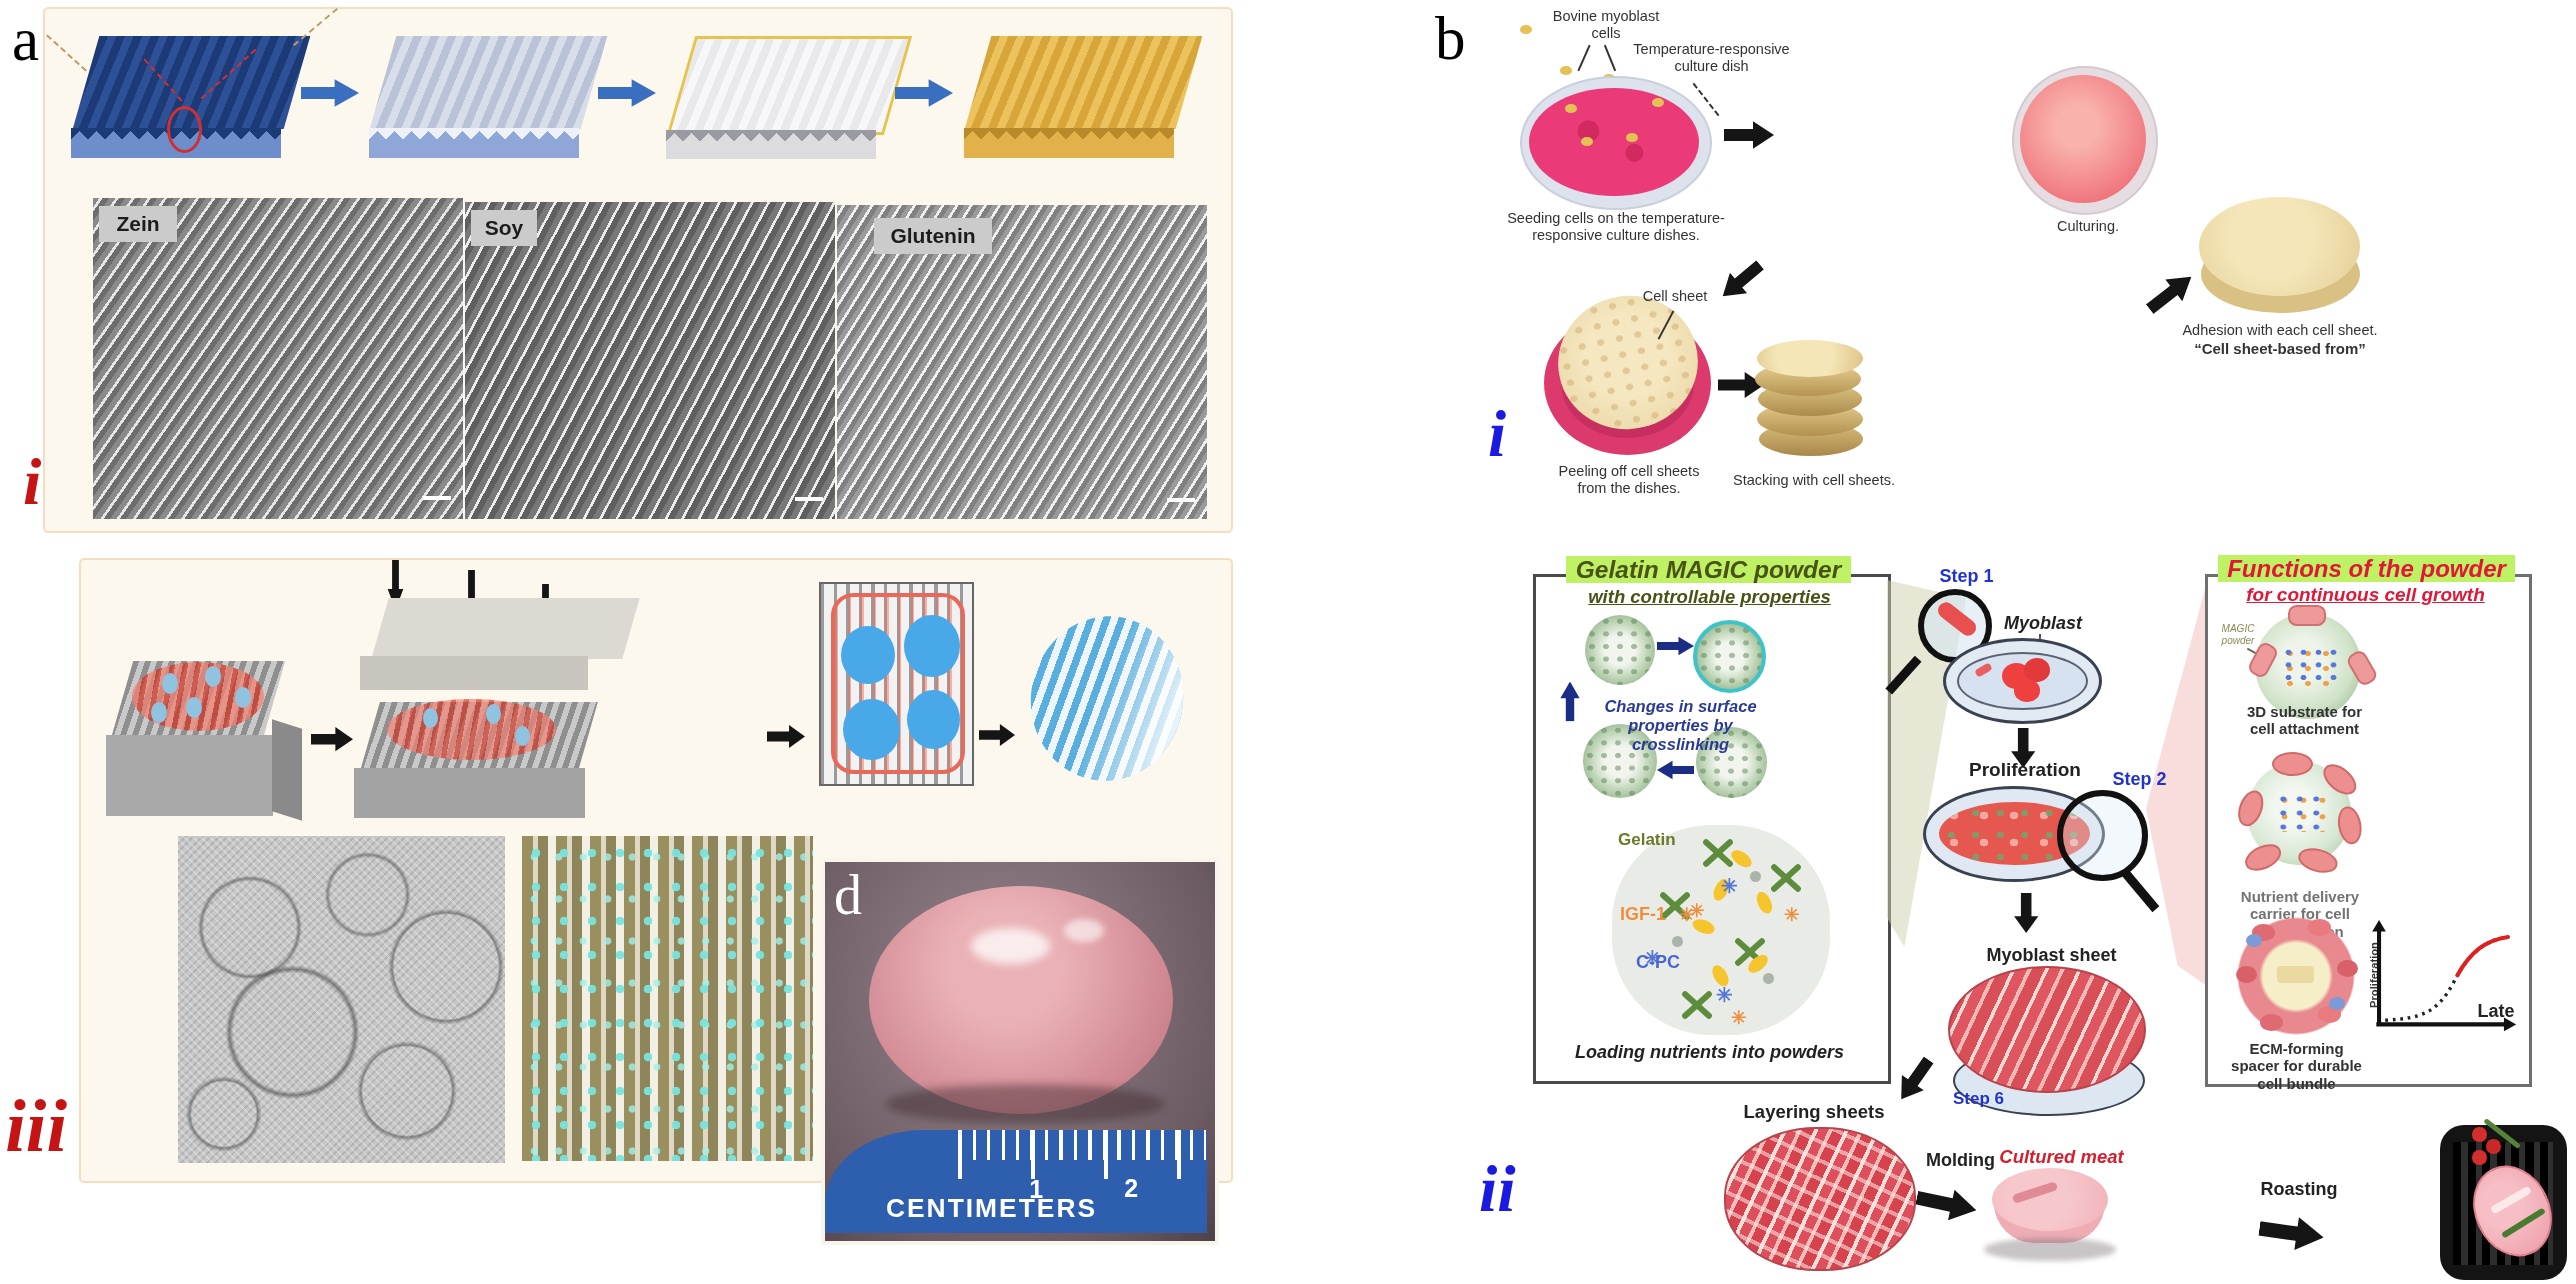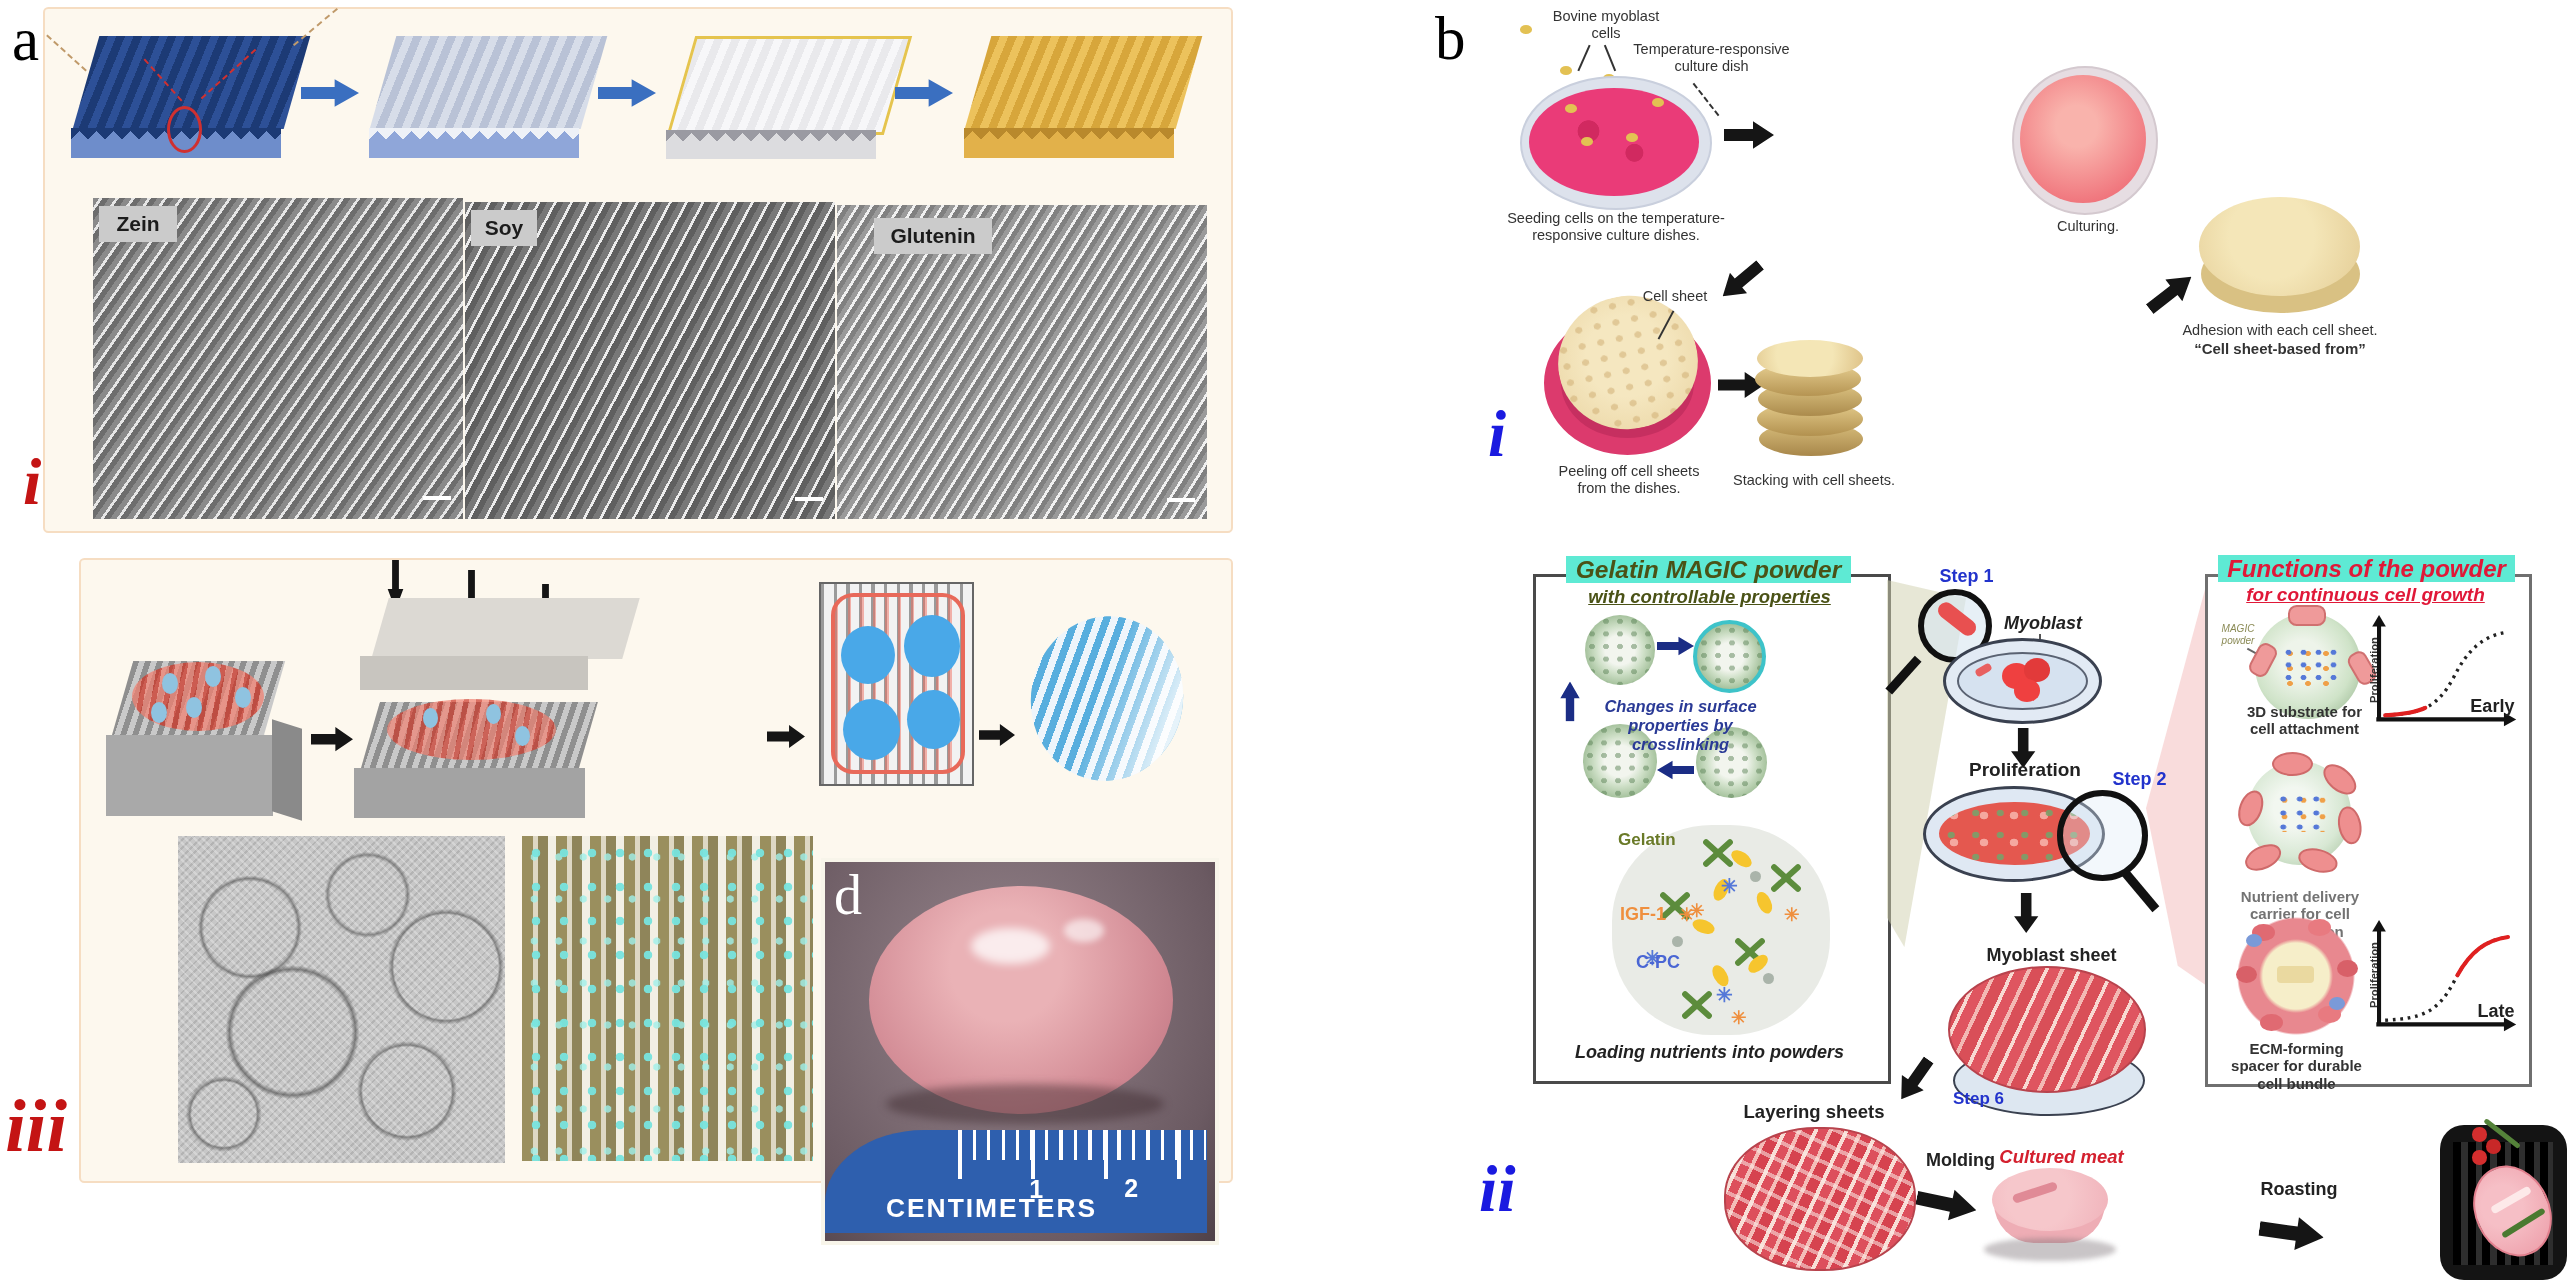--- a/index.html
+++ b/index.html
@@ -77,21 +77,21 @@
   .stage{position:absolute;right:2.6px;bottom:24px;font-size:18px;font-weight:bold;color:#222}
   .marble{background:repeating-linear-gradient(115deg,#df5560 0 10.6px,#f3b9b4 10.6px 14.5px,#d94f58 14.5px 26.4px,#f8d9d2 26.4px 30px)}
   .marble2{background:
     repeating-linear-gradient(25deg,rgba(250,235,230,.55) 0 4px,rgba(0,0,0,0) 4px 17px),
     repeating-linear-gradient(115deg,#dd4f5c 0 9.3px,#f4bdb8 9.3px 13.2px,#d6434f 13.2px 24px,#f8ded6 24px 28px)}
   .speckle{background-image:radial-gradient(rgba(122,160,106,.9) 0 3.3px,rgba(0,0,0,0) 4px),
       radial-gradient(rgba(247,176,168,.9) 0 4px,rgba(0,0,0,0) 4.6px);
       background-size:24.5px 22px,30px 27px;background-color:#e4584f}
   .wedge{position:absolute;opacity:.5}
   .boxtitle{position:absolute;text-align:center}
-  .boxtitle span{background:#5eead4;padding:0 9.3px}
+  .boxtitle span{background:#bef264;padding:0 9.3px}
 </style>
 </head>
 <body>
 
 <div class="fig">
 
   <div class="panelletter" style="left:12px;top:5.3px">a</div>
 
   <div class="creambox" style="left:43px;top:6.6px;width:1186px;height:522px"></div>
 
@@ -359,32 +359,20 @@
   <div class="abs" style="left:2246px;top:653px;width:22.5px;height:2px;background:#666;transform:rotate(28deg)"></div>
   <div class="ell" style="left:2255px;top:613px;width:106px;height:106px;
        background:radial-gradient(circle at 45% 45%,#eef4ea 25%,#cfe3c8 60%,#86a87e 100%)"></div>
   <div class="abs" style="left:2288px;top:605px;width:34px;height:17px;background:#ef9a9a;border:2px solid #d07070;border-radius:8.6px"></div>
   <div class="abs" style="left:2246px;top:650px;width:30px;height:16px;background:#ef9a9a;border:2px solid #d07070;border-radius:8px;transform:rotate(-62deg)"></div>
   <div class="abs" style="left:2345px;top:658px;width:30px;height:16px;background:#ef9a9a;border:2px solid #d07070;border-radius:8px;transform:rotate(60deg)"></div>
   <div class="abs" style="left:2281px;top:646px;width:56px;height:41px;
        background-image:radial-gradient(#5578d8 0 2.6px,rgba(0,0,0,0) 3.3px),radial-gradient(#efa048 0 2.6px,rgba(0,0,0,0) 3.3px);
        background-size:15px 12.6px,18px 15px"></div>
   <div class="txt b" style="left:2235px;top:703px;width:139px;font-size:15px;color:#333">3D substrate for cell attachment</div>
-  <div class="graph" style="left:2358px;top:615px">
-    <div class="ylab">Proliferation</div>
-    <svg class="growth" viewBox="0 0 220 170" width="151" height="116" style="position:absolute;left:9.3px;top:0">
-      <line x1="17" y1="10" x2="17" y2="153" stroke="#111" stroke-width="6"></line>
-      <polygon points="17,0 7,17 27,17" fill="#111"></polygon>
-      <line x1="13" y1="153" x2="206" y2="153" stroke="#111" stroke-width="6"></line>
-      <polygon points="218,153 200,143 200,163" fill="#111"></polygon>
-      <path class="sigdash" d="M26,147 C80,144 102,136 126,92 C147,50 170,30 206,25"></path>
-      <path class="sigred r1" d="M26,147 C80,144 102,136 126,92 C147,50 170,30 206,25" pathLength="100"></path>
-    </svg>
-    <div class="stage">Early</div>
-  </div>
 
   <div class="ell" style="left:2247px;top:761px;width:104px;height:104px;
        background:radial-gradient(circle at 45% 45%,#f2f7f0 25%,#d8e8d4 60%,#9cba94 100%)"></div>
   <div class="ell" style="left:2272px;top:752px;width:37px;height:20px;background:#ee8f8f;border:2px solid #cf6a6a"></div>
   <div class="ell" style="left:2321px;top:768px;width:34px;height:18.5px;background:#ee8f8f;border:2px solid #cf6a6a;transform:rotate(40deg)"></div>
   <div class="ell" style="left:2331px;top:814px;width:34px;height:18.5px;background:#ee8f8f;border:2px solid #cf6a6a;transform:rotate(80deg)"></div>
   <div class="ell" style="left:2298px;top:849px;width:36px;height:18.5px;background:#ee8f8f;border:2px solid #cf6a6a;transform:rotate(15deg)"></div>
   <div class="ell" style="left:2244px;top:846px;width:34px;height:18.5px;background:#ee8f8f;border:2px solid #cf6a6a;transform:rotate(-25deg)"></div>
   <div class="ell" style="left:2232px;top:797px;width:33px;height:18.5px;background:#ee8f8f;border:2px solid #cf6a6a;transform:rotate(-70deg)"></div>
   <div class="abs" style="left:2275px;top:792px;width:53px;height:40px;

